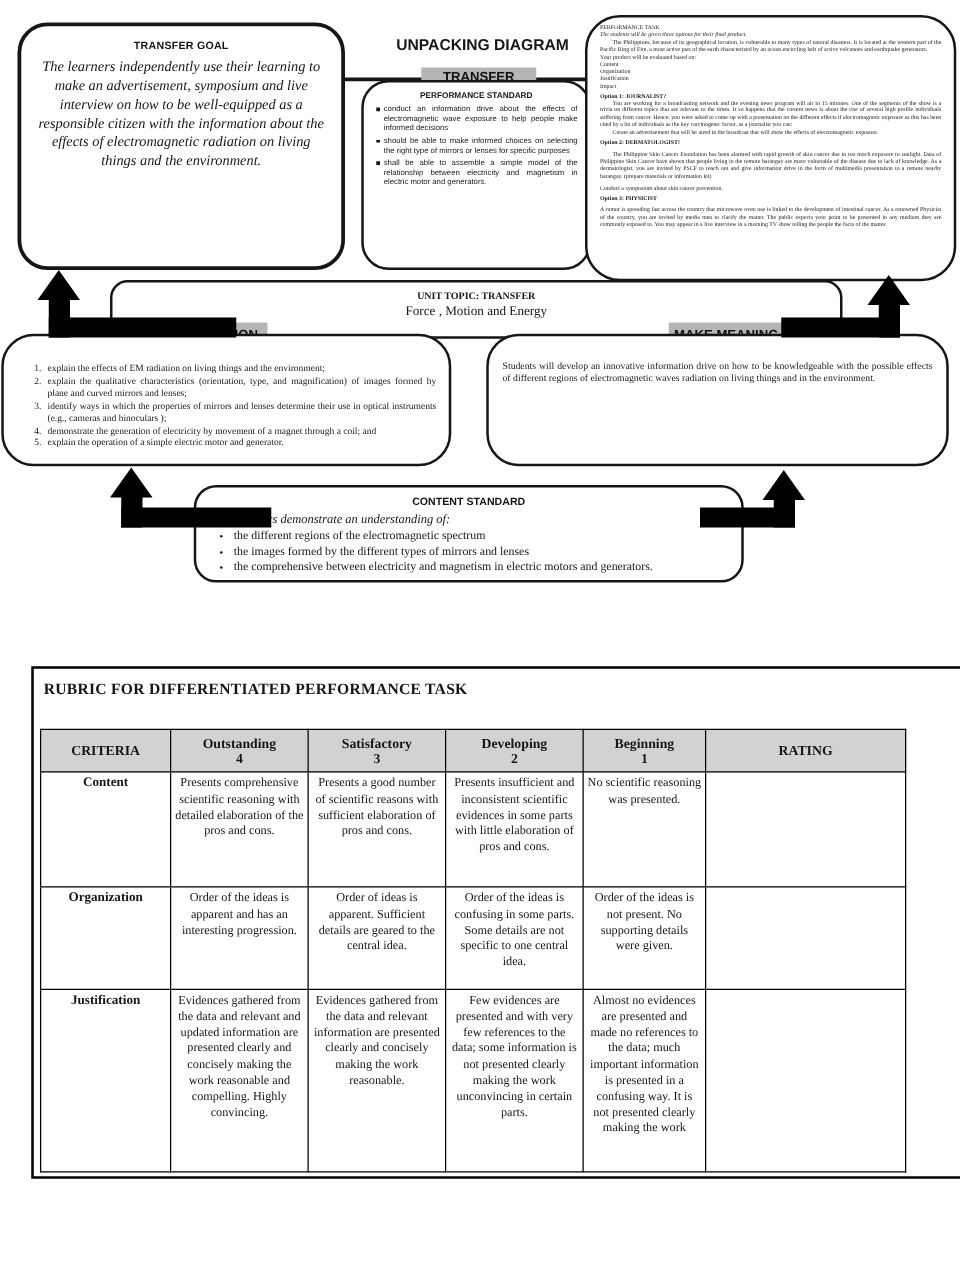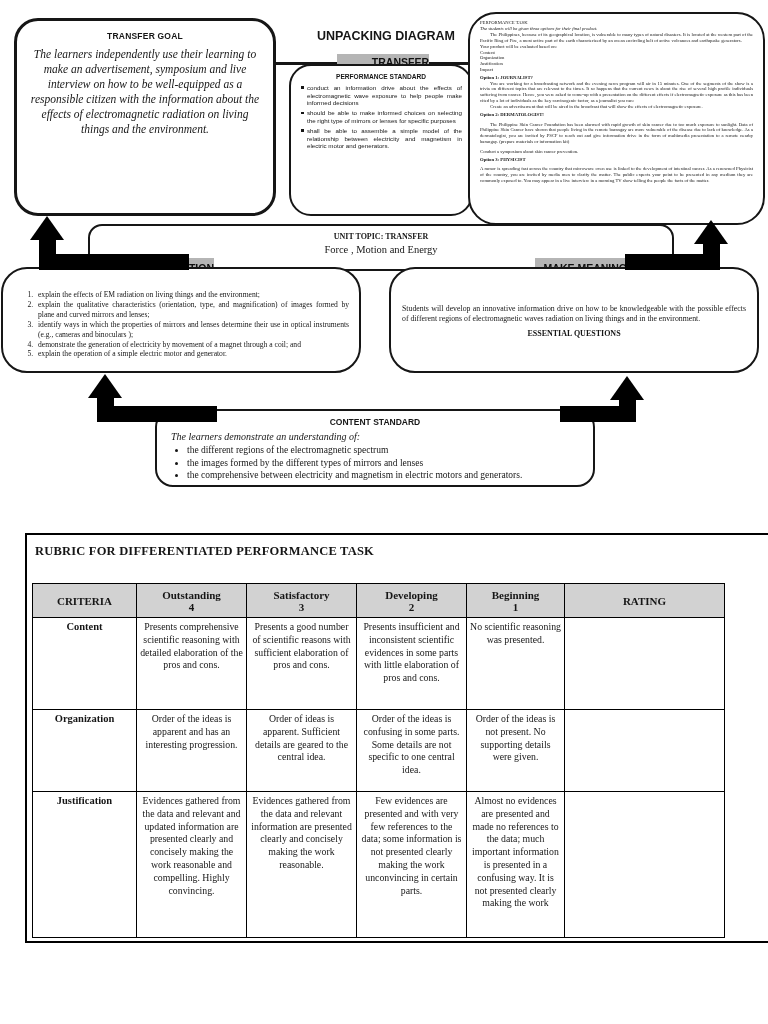--- a/index.html
+++ b/index.html
@@ -17,21 +17,21 @@
   .tg{left:14px;top:18px;width:262px;height:198px;border-radius:24px;padding-top:10px;}
   .tg-title{text-align:center;font-weight:bold;font-size:8.5px;letter-spacing:.2px;}
   .tg-body{font-style:italic;font-size:11.5px;line-height:15px;text-align:center;padding:6px 13px 0 13px;}
 
   
   .diagram-title{left:298px;top:29px;width:176px;text-align:center;font-weight:bold;font-size:12.5px;}
 
   
   .t-line{left:274px;top:62px;width:198px;height:2.5px;background:#161616;}
   .glabel{position:absolute;background:var(--label-bg,#b5b5b5);color:#111;
-    font-family:"Liberation Sans",sans-serif;font-weight:bold;text-align:right;}
+    font-family:"Liberation Sans",sans-serif;font-weight:bold;text-align:center;}
   .t-label{left:337px;top:54px;width:92px;height:17px;font-size:10.5px;line-height:17px;}
 
   
   .ps{left:289px;top:64px;width:184px;height:152px;border-width:2.5px;border-radius:22px;padding-top:7px;}
   .ps-title{text-align:center;font-weight:bold;font-size:6.6px;}
   .ps-list{margin:4px 9px 0 9px;padding:0;list-style:none;font-family:"Liberation Sans",sans-serif;
     font-size:6.2px;line-height:7.6px;text-align:justify;}
   .ps-list li{position:relative;padding-left:7px;margin-bottom:2.5px;}
   .ps-list li::before{content:"";position:absolute;left:1px;top:2.4px;width:2.6px;height:2.6px;background:#161616;}
 
@@ -53,25 +53,25 @@
   .mm-label{left:535px;top:258px;width:92px;height:20px;font-size:10.5px;line-height:20px;}
 
   
   .acq{left:1px;top:267px;width:360px;height:106px;border-width:2.5px;border-radius:26px;}
   .acq ol{margin:21px 10px 0 32px;padding:0;font-size:7.6px;line-height:9.9px;text-align:justify;}
   .acq ol li{padding-left:3px;}
 
   
   .mm{left:389px;top:267px;width:370px;height:106px;border-width:2.5px;border-radius:26px;padding-top:16px;}
   .mm-h{text-align:center;font-weight:bold;font-size:8px;}
-  .mm-p{font-size:7.8px;line-height:10px;text-align:justify;padding:0 11px;margin-top:19px;}
+  .mm-p{font-size:7.8px;line-height:10px;text-align:justify;padding:0 11px;margin-top:3px;}
   .mm-h2{margin-top:5px;}
 
   
-  .cs{left:155px;top:409px;width:440px;height:78px;border-width:2.5px;border-radius:18px;padding:6px 14px;}
+  .cs{left:155px;top:388px;width:440px;height:78px;border-width:2.5px;border-radius:18px;padding:6px 14px;}
   .cs-title{text-align:center;font-weight:bold;font-size:8.5px;}
   .cs-intro{font-style:italic;font-size:10px;margin-top:4px;}
   .cs ul{margin:2px 0 0 16px;padding:0;font-size:9.5px;line-height:12.5px;}
 
   
   .a-head{position:absolute;width:0;height:0;border-left:17px solid transparent;
     border-right:17px solid transparent;border-bottom:24px solid #000;}
   .a-bar{position:absolute;background:#000;}
 
   
@@ -144,21 +144,20 @@
         <li>explain the effects of EM radiation on living things and the environment;</li>
         <li>explain the qualitative characteristics (orientation, type, and magnification) of images formed by plane and curved mirrors and lenses;</li>
         <li>identify ways in which the properties of mirrors and lenses determine their use in optical instruments (e.g., cameras and binoculars );</li>
         <li>demonstrate the generation of electricity by movement of a magnet through a coil; and</li>
         <li>explain the operation of a simple electric motor and generator.</li>
       </ol>
     </div>
 
     <div class="bubble mm">
       <div class="mm-p">Students will develop an innovative information drive on how to be knowledgeable with the possible effects of different regions of electromagnetic waves radiation on living things and in the environment.</div>
-      <div class="mm-h mm-h2">ESSENTIAL QUESTIONS</div>
     </div>
 
     <div class="bubble cs">
       <div class="cs-title sans">CONTENT STANDARD</div>
       <div class="cs-intro">The learners demonstrate an understanding of:</div>
       <ul>
         <li>the different regions of the electromagnetic spectrum</li>
         <li>the images formed by the different types of mirrors and lenses</li>
         <li>the comprehensive between electricity and magnetism in electric motors and generators.</li>
       </ul>

